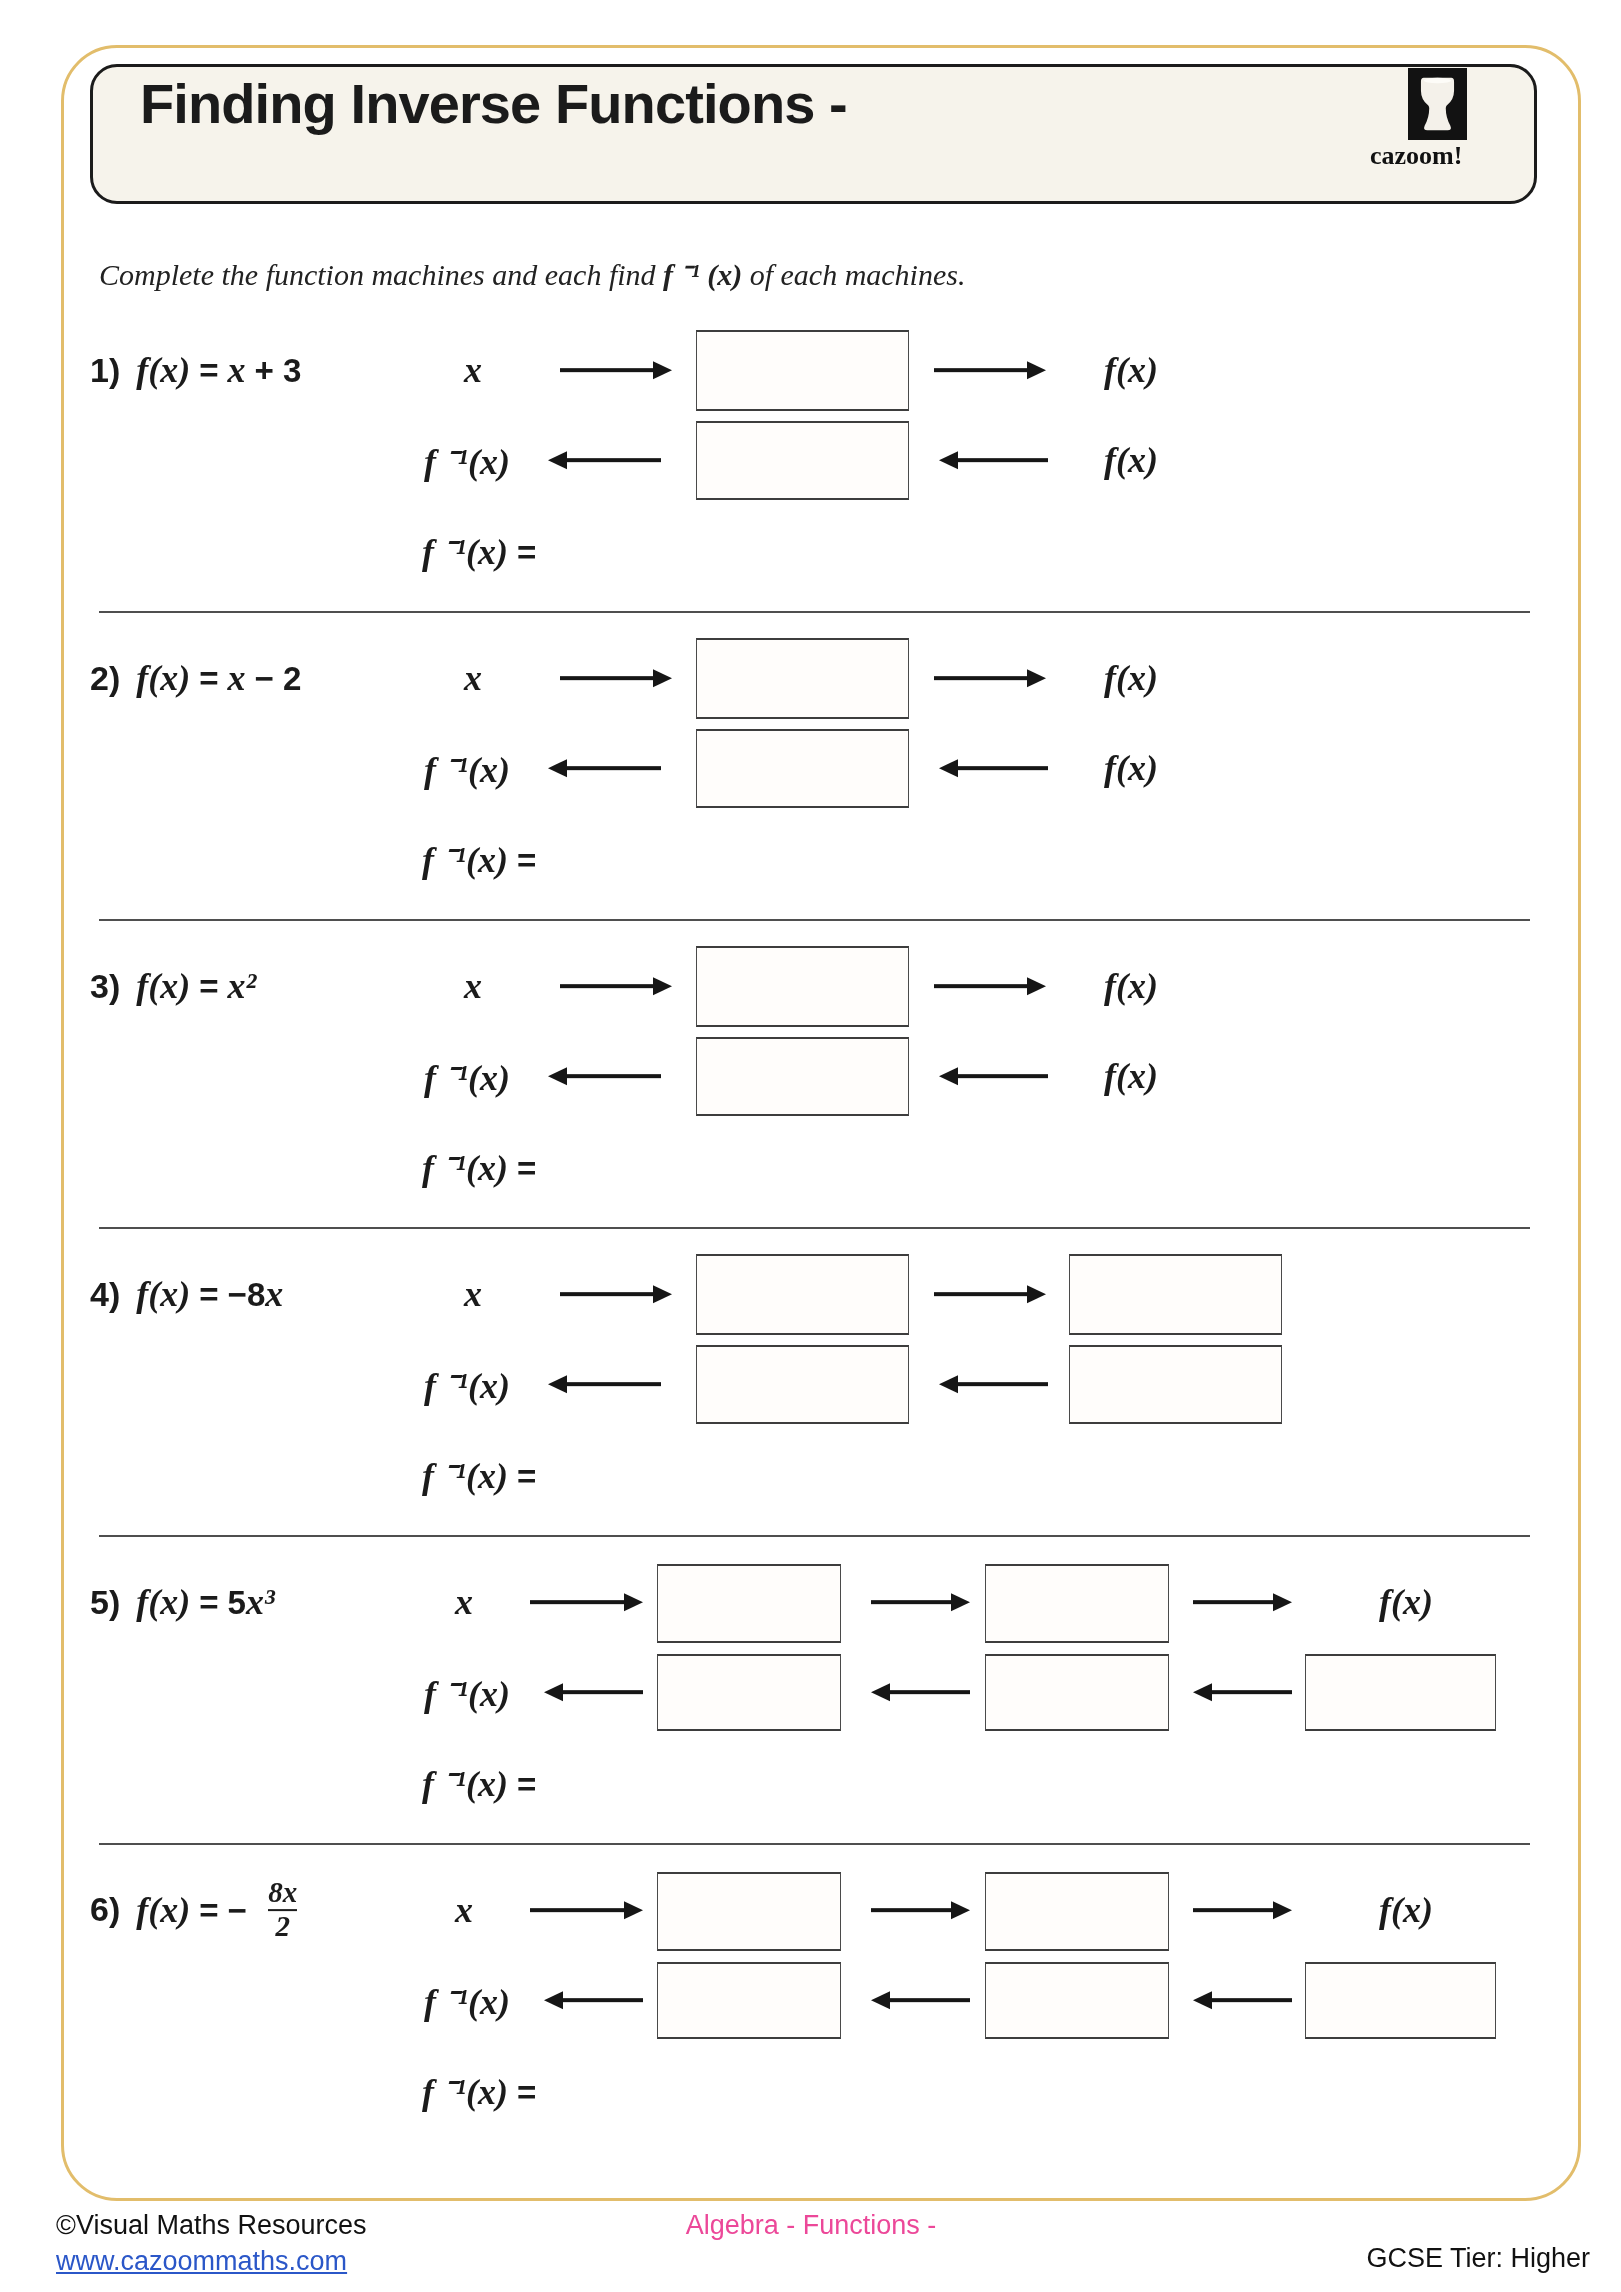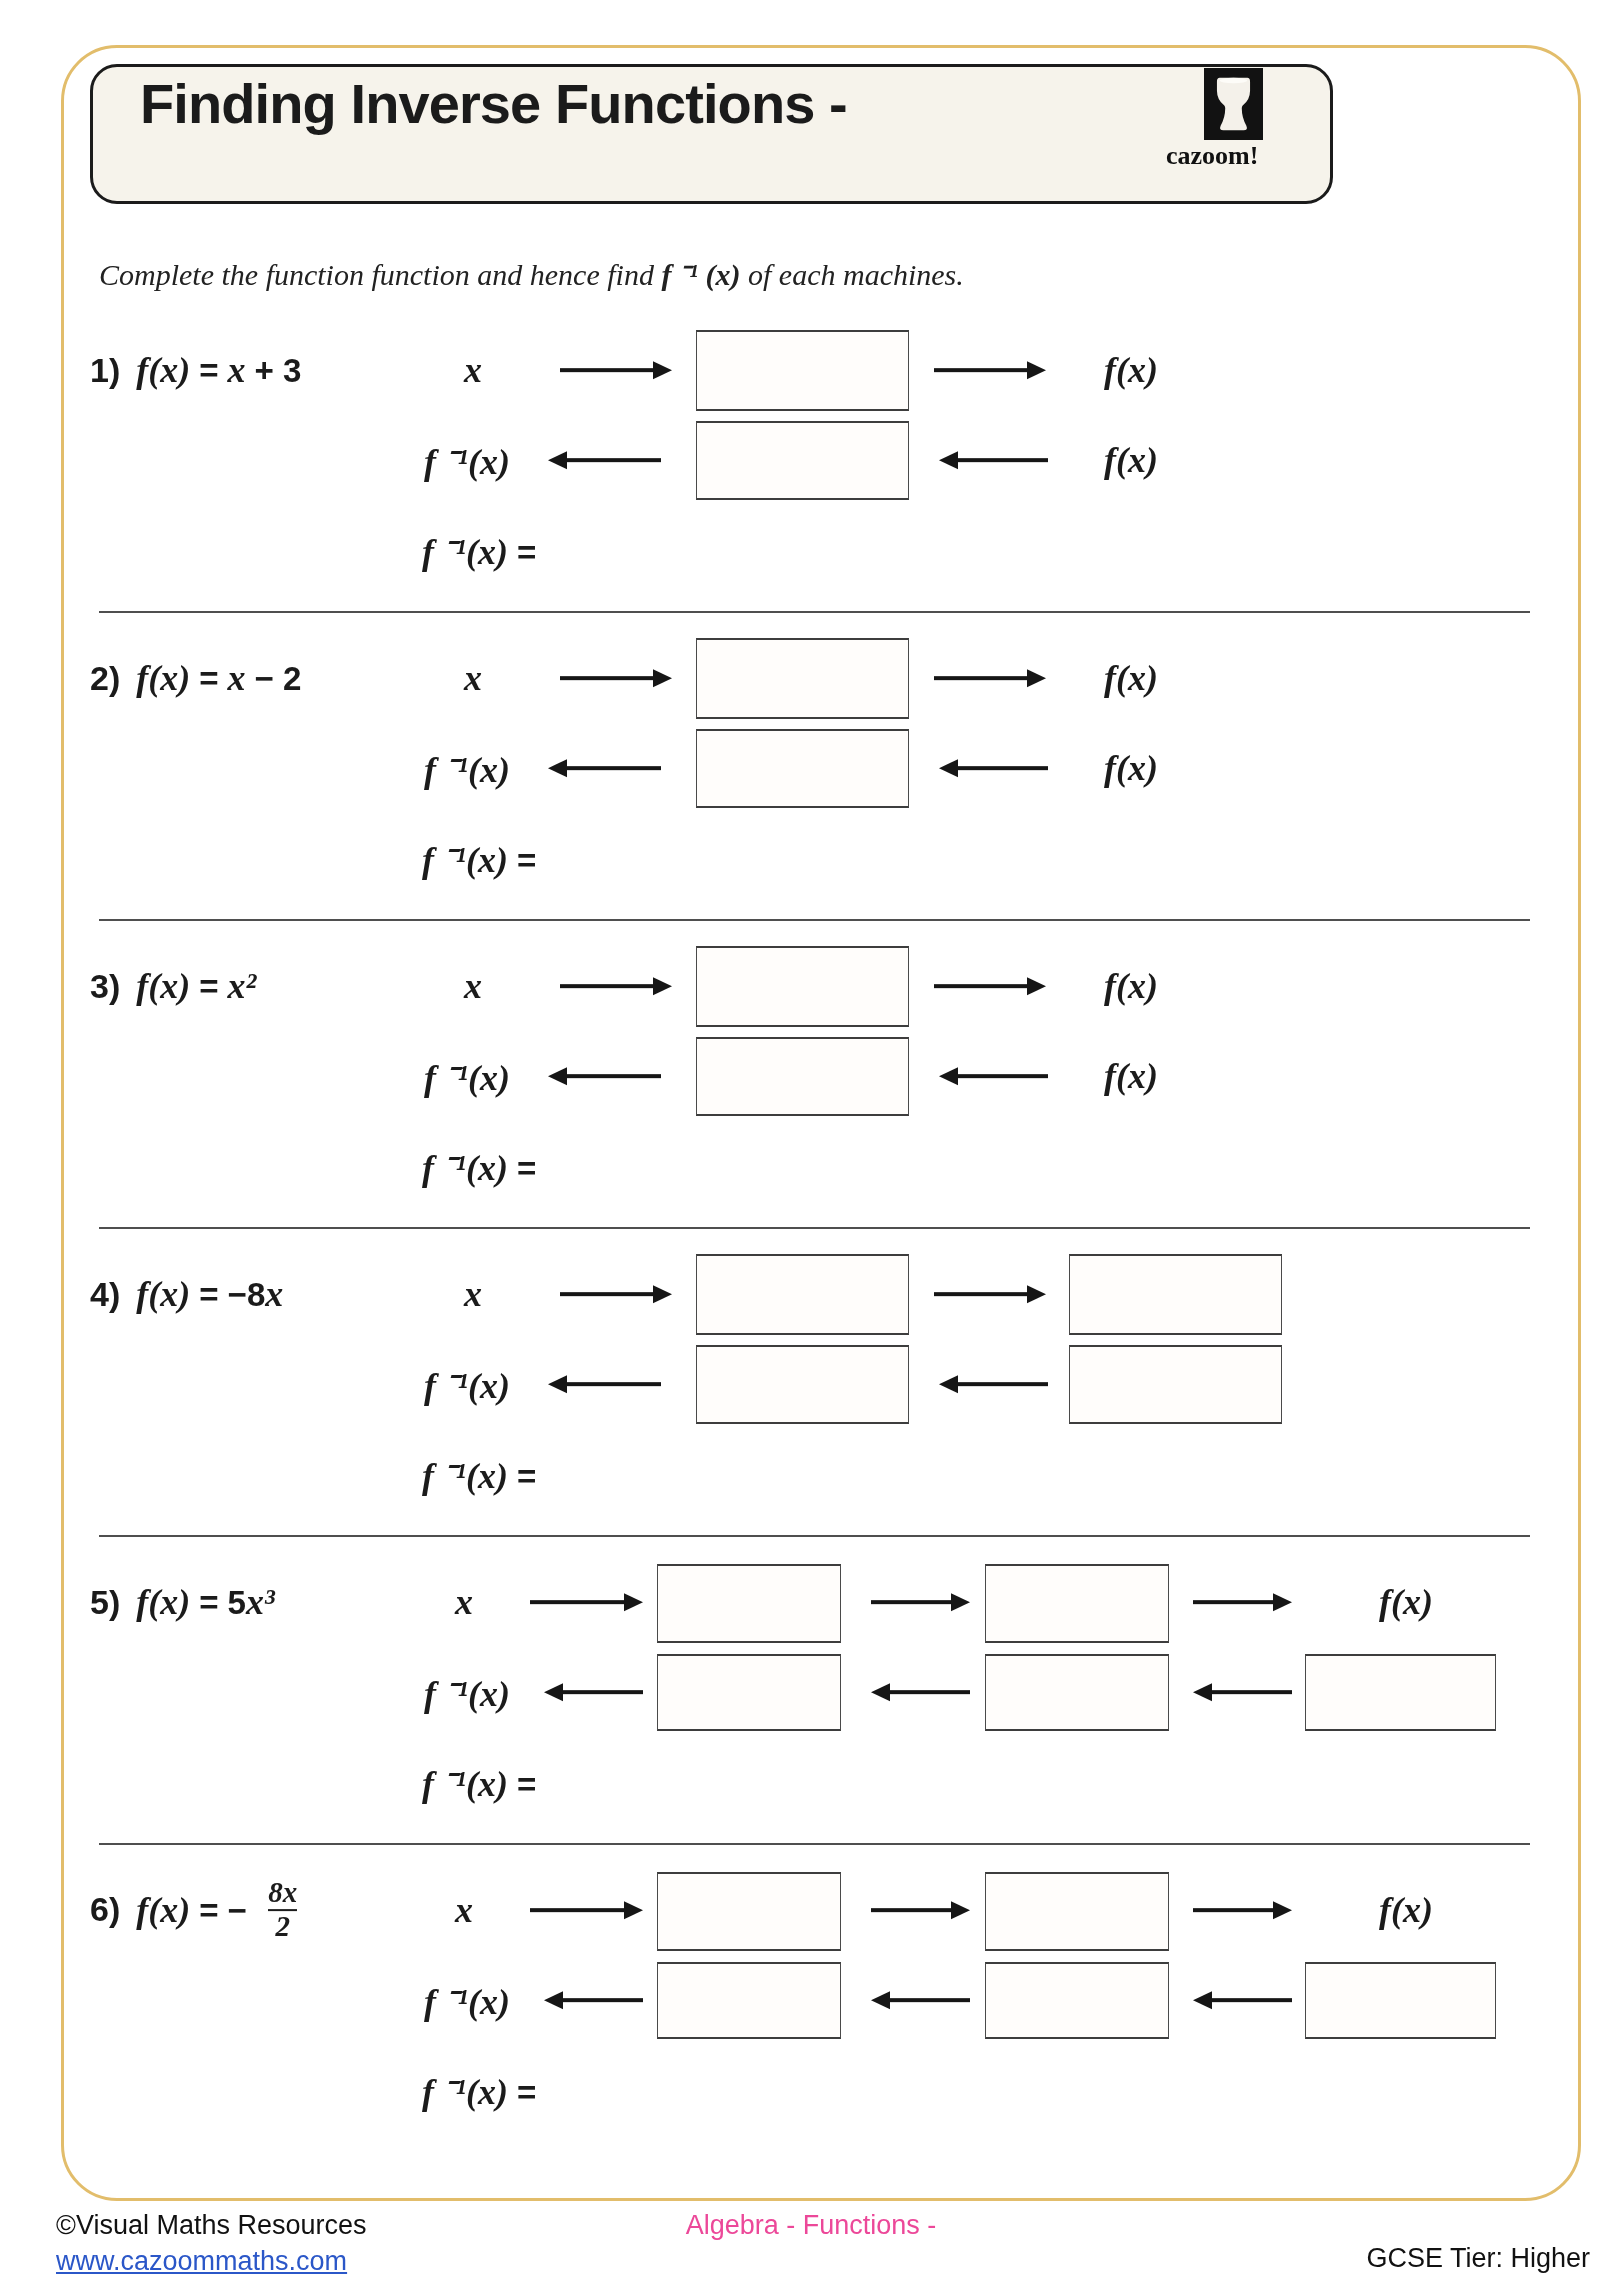--- a/index.html
+++ b/index.html
@@ -11,21 +11,21 @@
   html,body{margin:0;padding:0;}
   body{
     width:1622px;height:2293px;position:relative;background:#ffffff;
     font-family:"Liberation Sans",sans-serif;color:var(--ink);overflow:hidden;
   }
   .gold-border{
     position:absolute;left:61px;top:45px;width:1520px;height:2156px;
     border:3.6px solid var(--accent-gold);border-radius:56px;box-sizing:border-box;
   }
   .header{
-    position:absolute;left:90px;top:64px;width:1243px;height:140px;
+    position:absolute;left:90px;top:64px;width:1447px;height:140px;
     background:#f6f3eb;border:3.6px solid #1b1b1b;border-radius:27px;box-sizing:border-box;padding-left:12px;
   }
   .title{
     position:absolute;left:47px;top:5.4px;
     font:bold 56px/63px "Liberation Sans",sans-serif;color:#1b1b1b;letter-spacing:-0.9px;
   }
   .logo{position:absolute;right:30px;top:1px;width:134px;text-align:left;}
   .logo-box{margin:0 auto;width:59px;height:72px;background:#121212;display:flex;align-items:center;justify-content:center;}
   .logo-text{font:bold 26px "Liberation Serif",serif;margin-top:0.9px;color:#111;}
   .instruction{
@@ -73,21 +73,21 @@
     <div class="logo-box">
       <svg width="41" height="57" viewBox="0 0 44 62">
         <path d="M7 2 H37 Q40 2 40 6 V16 Q40 26 32 32 Q31 33 31 35 Q31 45 36 54 Q38 59 33 59 H11 Q6 59 8 54 Q13 45 13 35 Q13 33 12 32 Q4 26 4 16 V6 Q4 2 7 2 Z" fill="#f4f1ea"></path>
         <ellipse cx="22" cy="5" rx="15" ry="3" fill="#fdfcf8"></ellipse>
       </svg>
     </div>
     <div class="logo-text">cazoom!</div>
   </div>
 </div>
 
-<div class="instruction"><span>Complete the function function and hence find </span><span class="imath">f ⁻¹ (x)</span><span> of each machines.</span></div>
+<div class="instruction"><span>Complete the function machines and each find </span><span class="imath">f ⁻¹ (x)</span><span> of each machines.</span></div>
 
 <section class="problem" style="top:303px">
   <div class="plabel">
     <span class="pnum">1)</span>
     <span class="math">f(x) <span class="up">=</span> x <span class="up">+</span> <span class="up">3</span></span>
   </div>
   <div class="lbl math" style="left:473px;top:67px">x</div>
   <div class="arr" style="left:560px;top:67px;width:112px">
       <div class="s"></div>
       <div class="h-r"></div>

